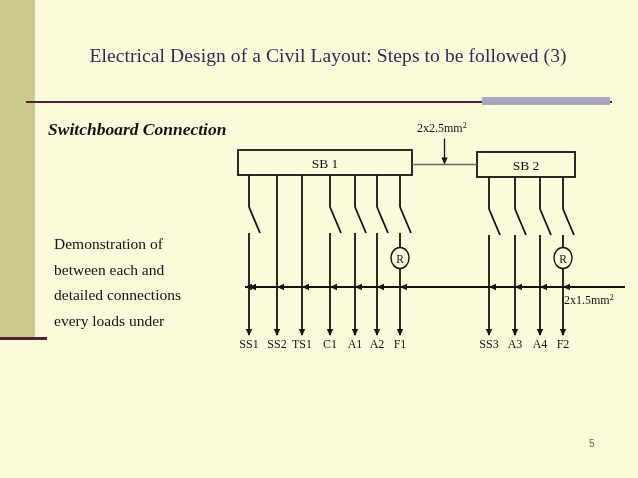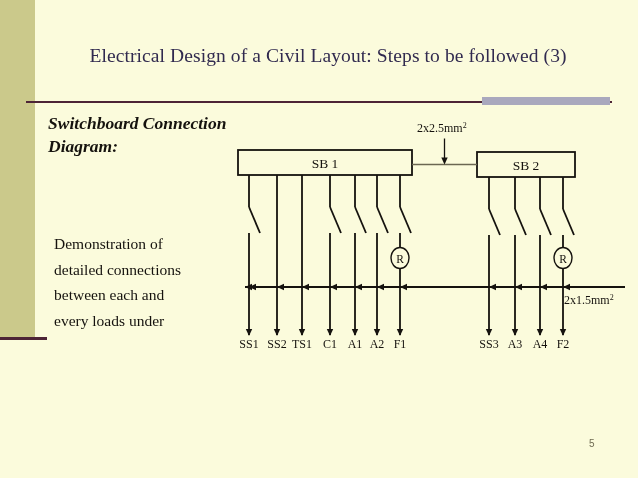--- a/index.html
+++ b/index.html
@@ -63,21 +63,21 @@
     top: 97px;
     width: 128px;
     height: 8px;
     background: #a9a8bd;
   }
 
   
   .heading-block {
     position: absolute;
     left: 48px;
-    top: 112px;
+    top: 118px;
     font-size: 17.5px;
     font-weight: bold;
     font-style: italic;
     color: #15120e;
     line-height: 1.33;
     width: 230px;
   }
   .para-block {
     position: absolute;
     left: 54px;
@@ -120,27 +120,26 @@
   <div class="side-strip"></div>
   <div class="side-strip-cap"></div>
 
   <div class="slide-title">Electrical Design of a Civil Layout: Steps to be followed (3)</div>
 
   <div class="rule-thin"></div>
   <div class="rule-thick"></div>
 
   <div class="heading-block">
     <div>Switchboard Connection</div>
-    <div>Diagram:</div>
   </div>
 
   <div class="para-block">
     <div>Demonstration of</div>
+    <div>between each and</div>
     <div>detailed connections</div>
-    <div>between each and</div>
     <div>every loads under</div>
   </div>
 
   <svg class="diagram" id="diagram-svg" viewBox="0 0 638 478" xmlns="http://www.w3.org/2000/svg">
       <rect x="238" y="150" width="174" height="25" fill="none" stroke="#15120e" stroke-width="1.8"></rect>
       <text x="325" y="168" font-size="13.5" text-anchor="middle">SB 1</text>
       <rect x="477" y="152" width="98" height="25" fill="none" stroke="#15120e" stroke-width="1.8"></rect>
       <text x="526" y="170" font-size="13.5" text-anchor="middle">SB 2</text>
       <line x1="412" y1="164.5" x2="477" y2="164.5" stroke="#6b6752" stroke-width="1.3" stroke-linecap="butt"></line>
       <line x1="444.5" y1="138.5" x2="444.5" y2="162.5" stroke="#15120e" stroke-width="1.3" stroke-linecap="butt"></line>

